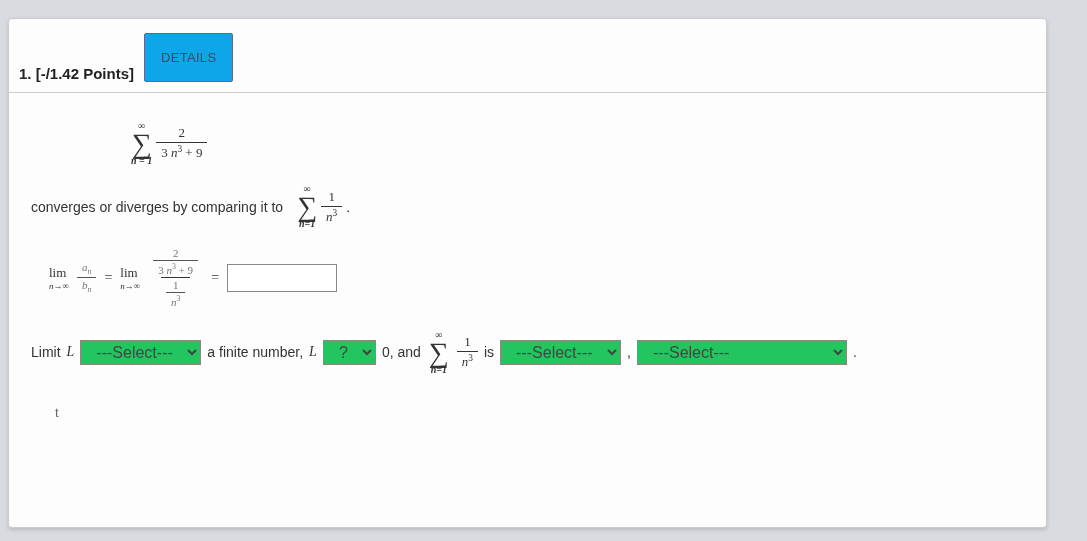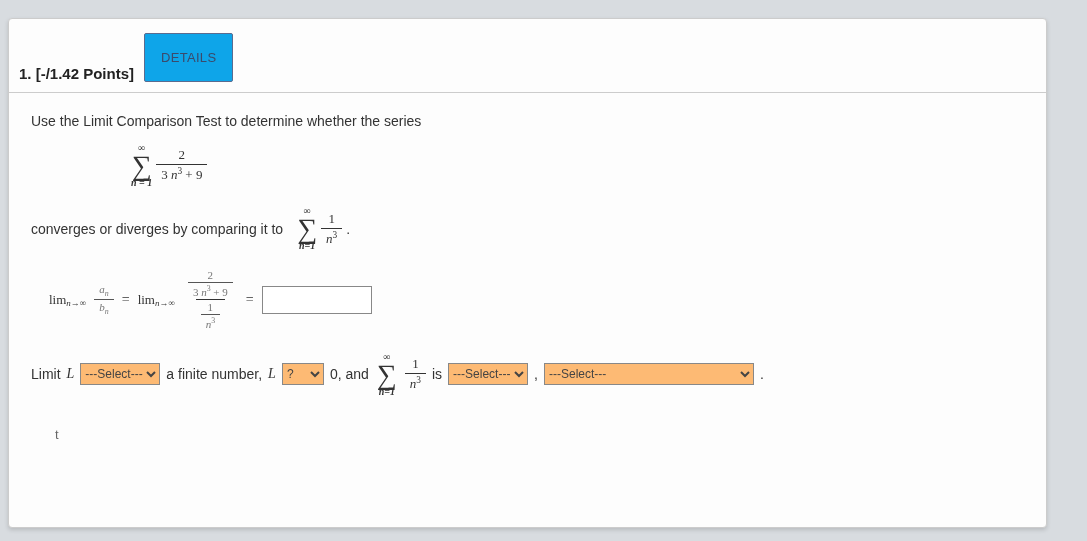--- a/index.html
+++ b/index.html
@@ -71,22 +71,22 @@
       font-size: 13px;
     }
     .frac .num { padding: 0 5px 1px 5px; }
     .frac .den { border-top: 1px solid #333; padding: 1px 5px 0 5px; }
     .frac.small { font-size: 11px; }
     .frac.small .den { border-top: 1px solid #555; }
     sup { font-size: .72em; }
     sub { font-size: .72em; vertical-align: sub; }
     .lim {
       display: inline-flex;
-      flex-direction: row;
-      align-items: flex-end;
+      flex-direction: column;
+      align-items: flex-start;
       font-family: 'Times New Roman', serif;
       font-size: 13px;
       vertical-align: middle;
     }
     .lim .under { font-size: 9px; font-style: italic; }
     .eq-row {
       display: flex;
       align-items: center;
       gap: 8px;
       margin: 18px 0 22px 18px;
@@ -101,24 +101,24 @@
     .sentence {
       display: flex;
       align-items: center;
       flex-wrap: wrap;
       gap: 6px;
       margin-top: 20px;
       font-size: 14px;
     }
     select {
       border: 1px solid #888;
-      background: #fdba74;
+      background: #22c55e;
       color: #444;
-      font-size: 12px;
-      padding: 2px 0;
+      font-size: 16px;
+      padding: 2px 11px;
       font-family: inherit;
     }
     select.wide { min-width: 210px; }
     .it { font-style: italic; font-family: 'Times New Roman', serif; }
     .footer-t {
       margin-top: 30px;
       margin-left: 24px;
       font-size: 13px;
       color: #666;
     }
@@ -132,21 +132,20 @@
   <div class="header-row">
     <span class="qnum">
       <span>1.</span>
       <span>[-/1.42 Points]</span>
     </span>
     <button class="btn">DETAILS</button>
   </div>
 
   <div class="content">
 
-    <div class="line">Use the Limit Comparison Test to determine whether the series</div>
 
     <div class="math-block">
       <span class="sum">
         <span class="top">∞</span>
         <span class="sigma">∑</span>
         <span class="bot">n = 1</span>
       </span>
       <span class="frac">
         <span class="num">2</span>
         <span class="den">3 <span class="it">n</span><sup>3</sup> + 9</span>

